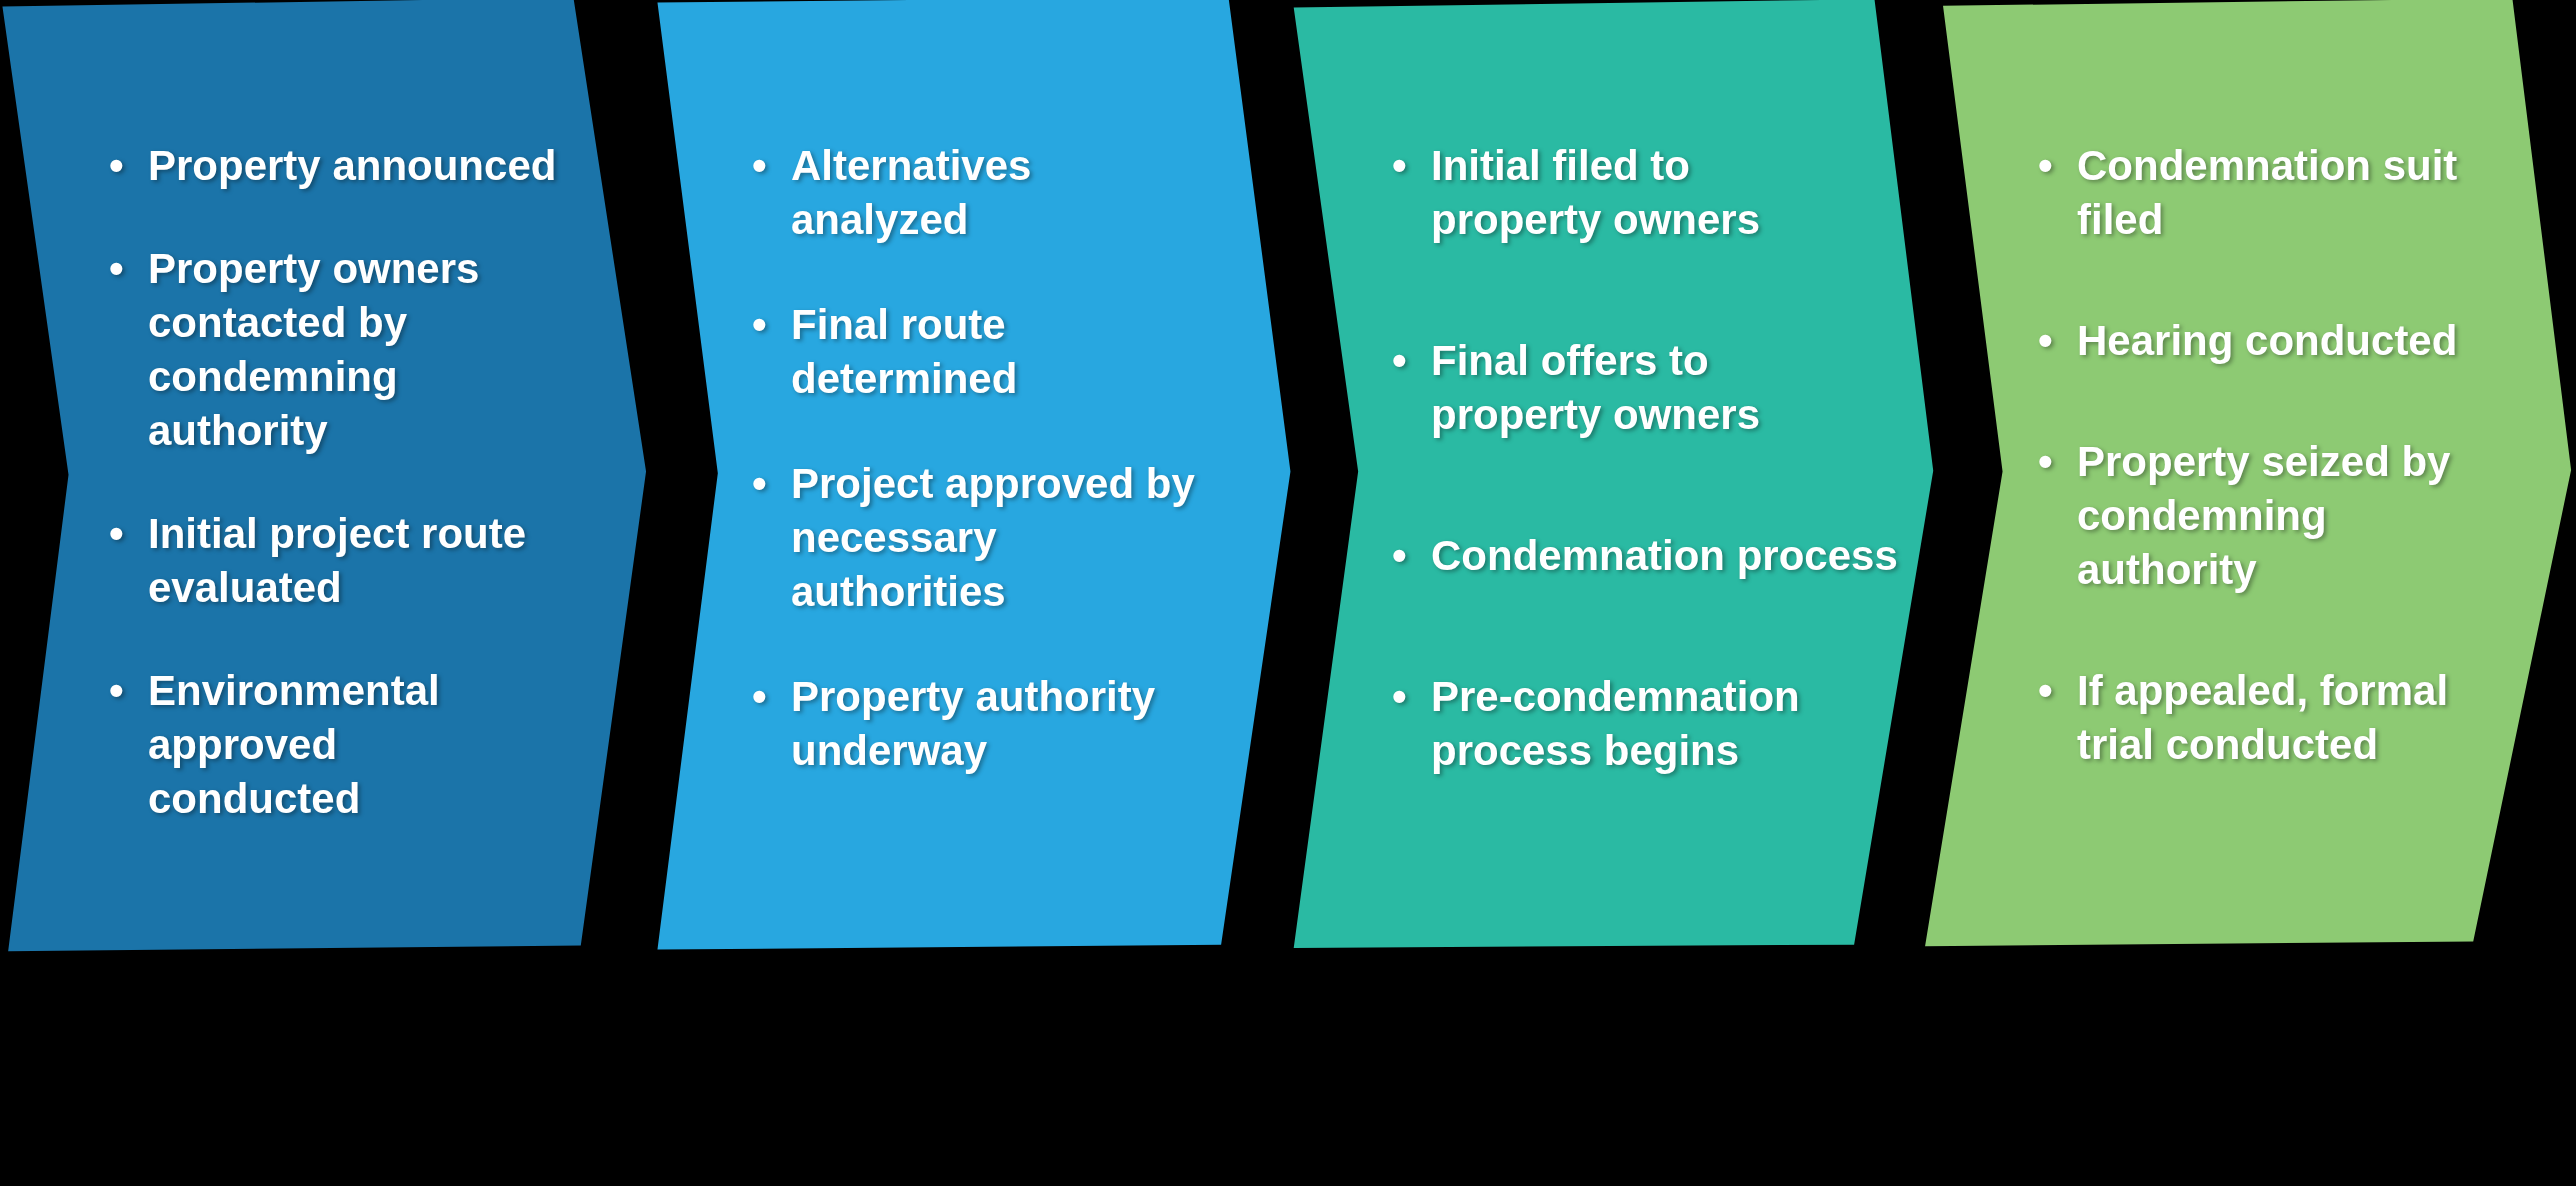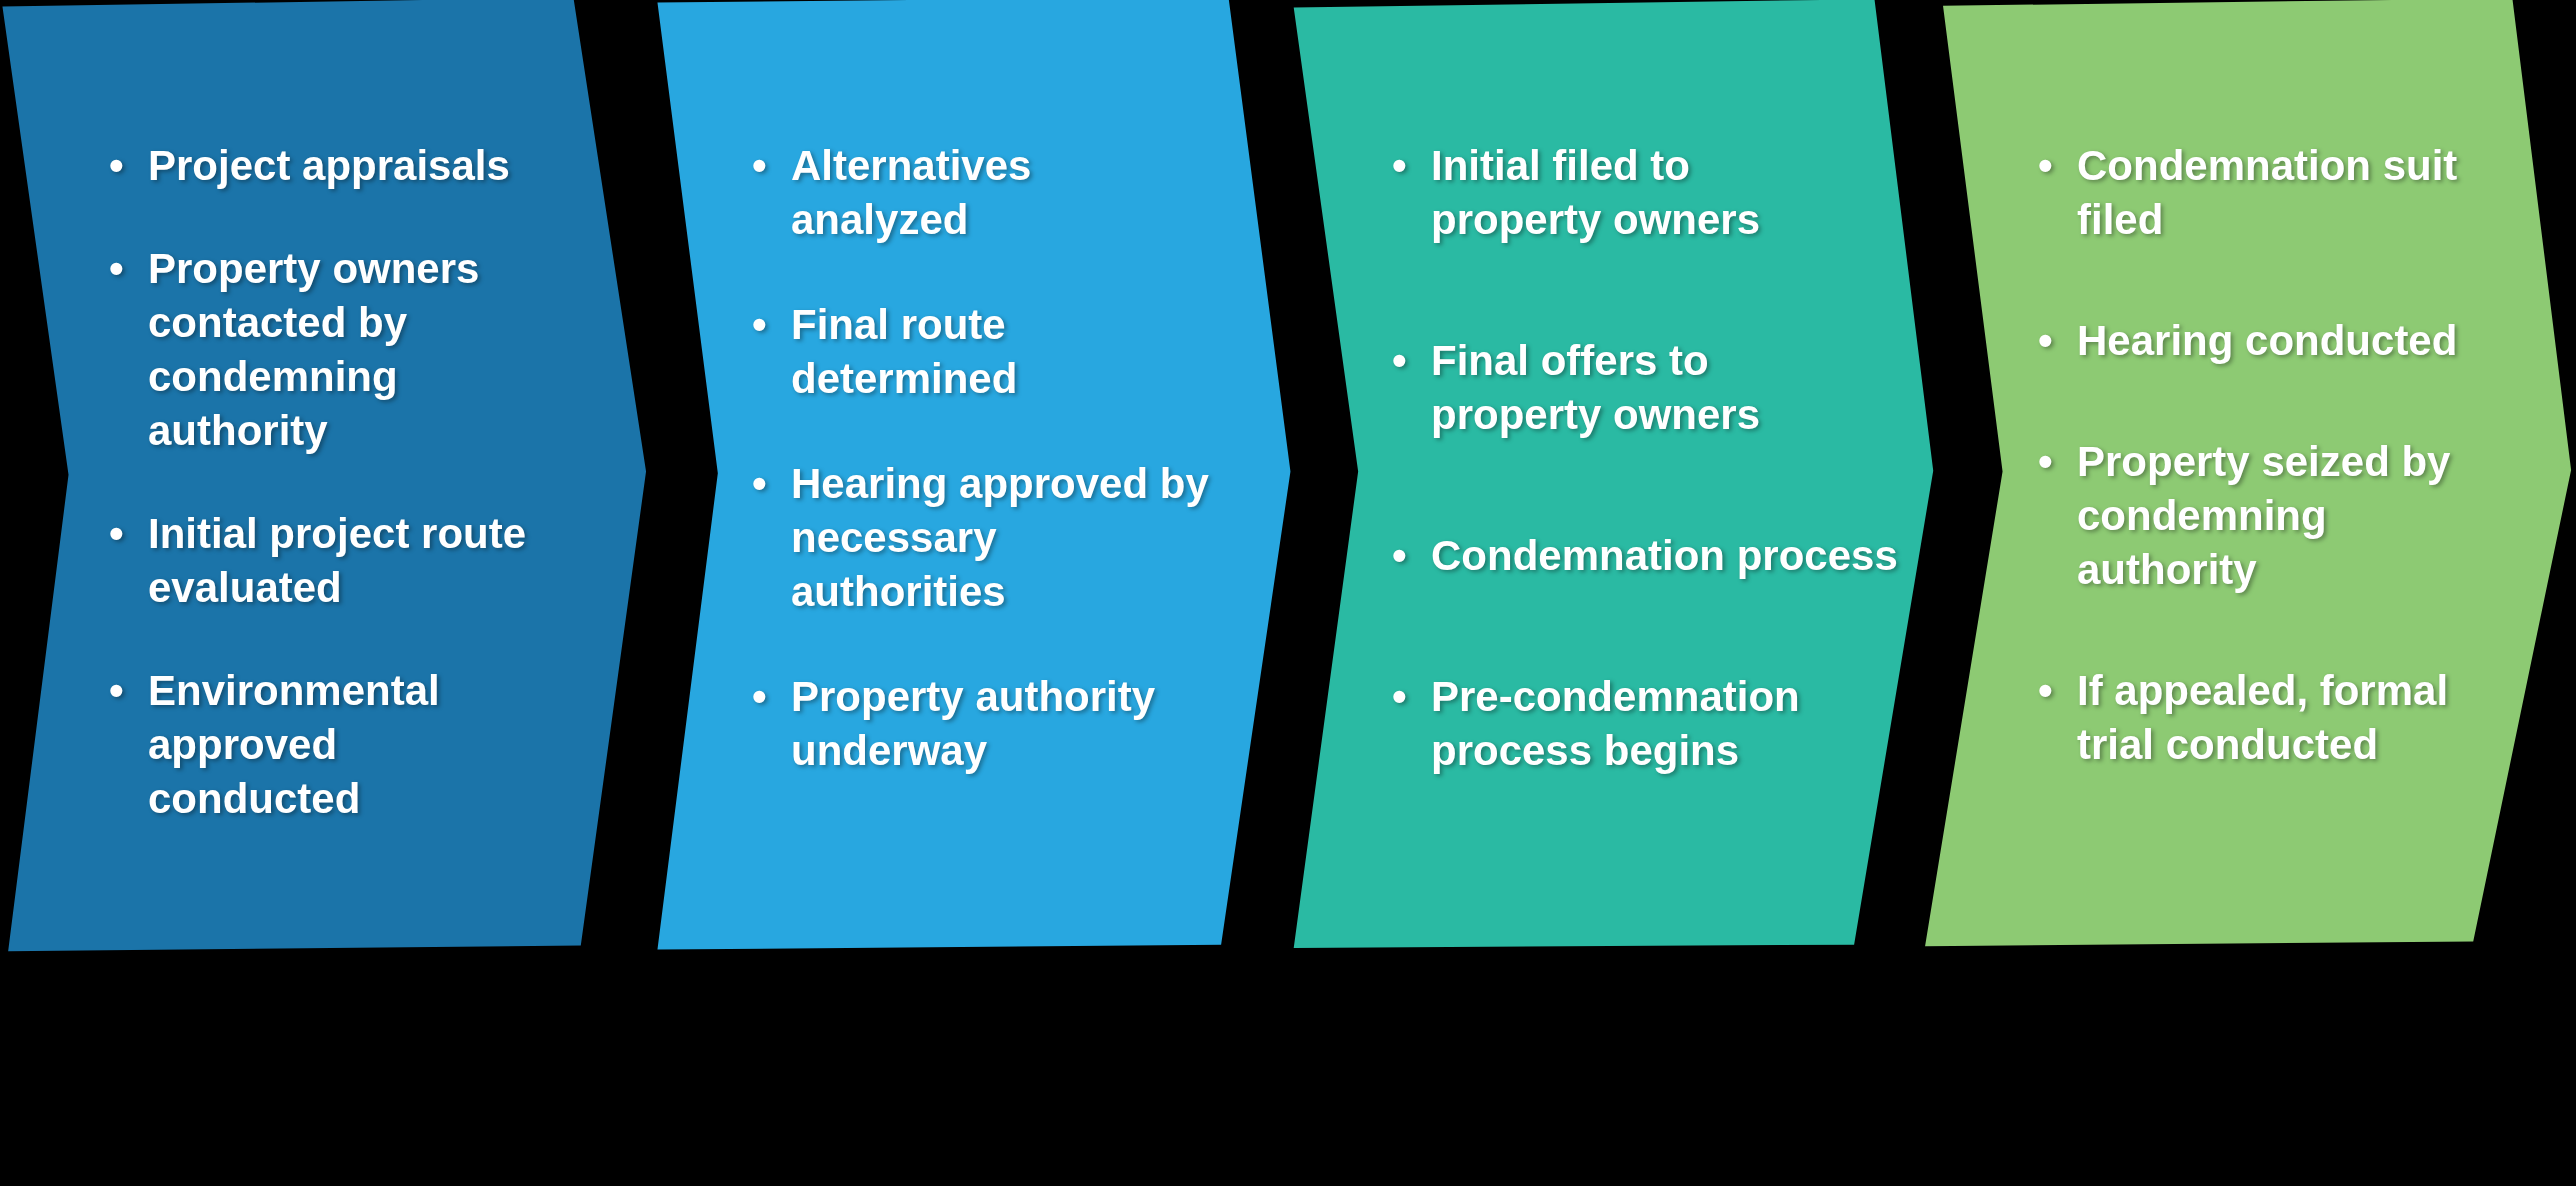--- a/index.html
+++ b/index.html
@@ -39,21 +39,21 @@
   <svg class="shapes-svg" viewBox="0 0 3158 1455" aria-hidden="true">
     <polygon points="3,8 703,-3 792,578 712,1159 10,1166 84,582" fill="#1B74A9"></polygon>
     <polygon points="806,3 1506,-4 1582,578 1497,1158 806,1164 880,580" fill="#28A7E0"></polygon>
     <polygon points="1586,9 2298,-1 2370,577 2273,1158 1586,1162 1665,578" fill="#2ABAA3"></polygon>
     <polygon points="2382,7 3080,-2 3152,576 3032,1154 2360,1160 2455,578" fill="#8DCA73"></polygon>
   </svg>
 
   <div class="stage-text" style="left:109px; width:571px; --gap:49px;">
     <div class="bullet-item">
       <span class="dot">•</span>
-      <span class="txt">Project appraisals</span>
+      <span class="txt">Property announced</span>
     </div>
     <div class="bullet-item">
       <span class="dot">•</span>
       <span class="txt">Property owners
 contacted by
 condemning
 authority</span>
     </div>
     <div class="bullet-item">
       <span class="dot">•</span>
@@ -74,21 +74,21 @@
       <span class="txt">Alternatives
 analyzed</span>
     </div>
     <div class="bullet-item">
       <span class="dot">•</span>
       <span class="txt">Final route
 determined</span>
     </div>
     <div class="bullet-item">
       <span class="dot">•</span>
-      <span class="txt">Hearing approved by
+      <span class="txt">Project approved by
 necessary
 authorities</span>
     </div>
     <div class="bullet-item">
       <span class="dot">•</span>
       <span class="txt">Property authority
 underway</span>
     </div>
   </div>
 

